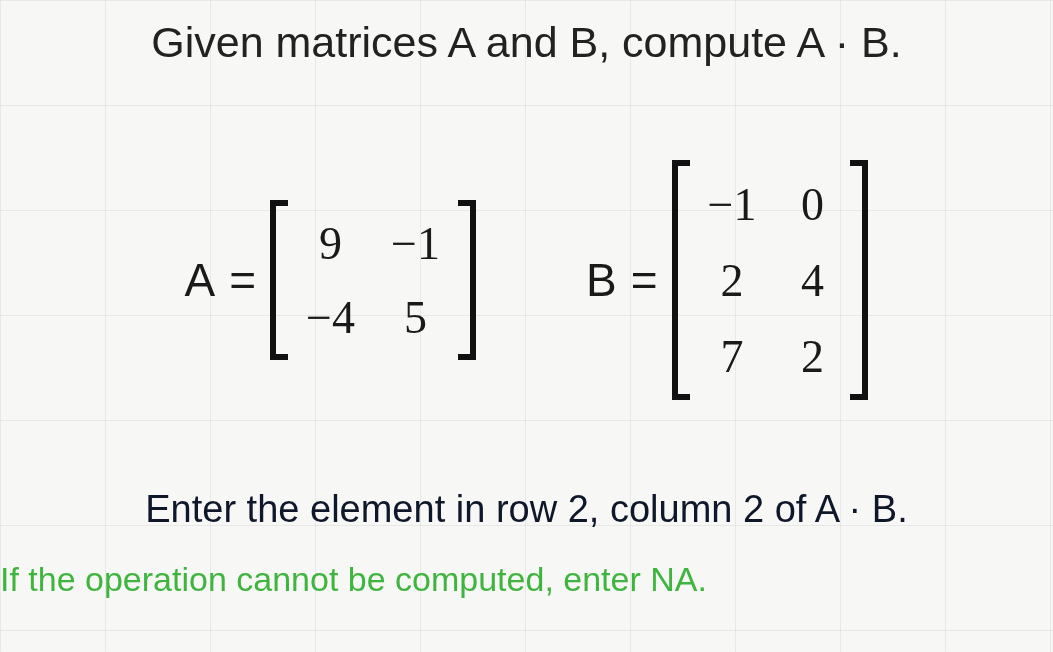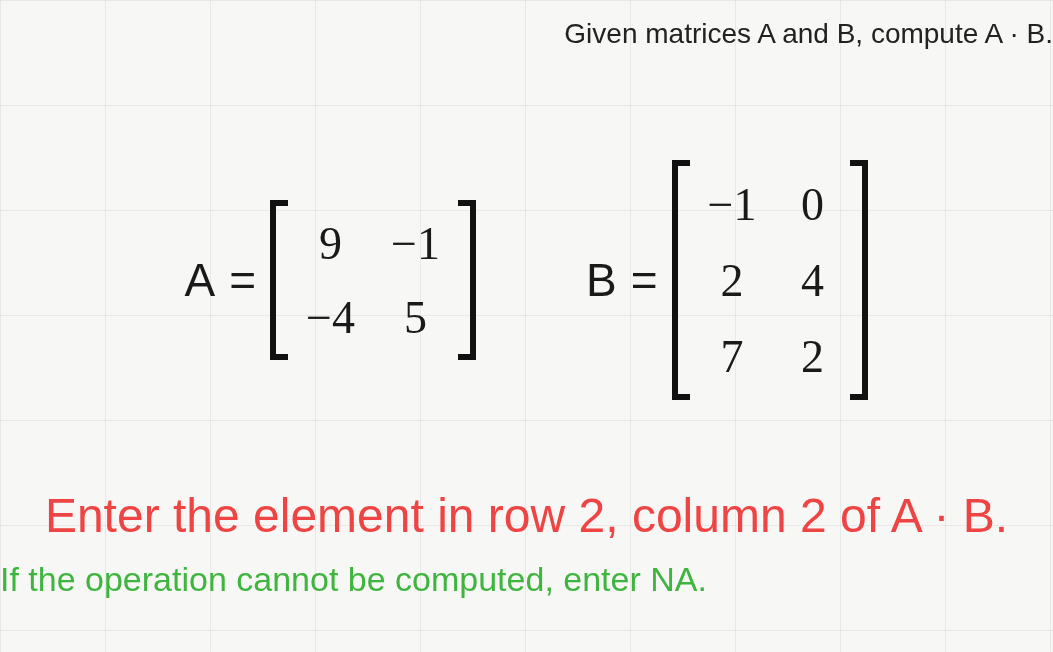--- a/index.html
+++ b/index.html
@@ -10,22 +10,22 @@
       repeating-linear-gradient(to right, rgba(0,0,0,0.06) 0 1px, transparent 1px 105px),
       repeating-linear-gradient(to bottom, rgba(0,0,0,0.06) 0 1px, transparent 1px 105px),
       #f7f7f5;
     color: #1a1a1a;
     position: relative;
   }
   .title {
     position: absolute;
     top: 18px;
     left: 0; right: 0;
-    text-align: right;
-    font-size: 28px;
+    text-align: center;
+    font-size: 43px;
     font-weight: 400;
     color: #222;
   }
   .matrices {
     position: absolute;
     top: 160px;
     left: 0; right: 0;
     display: flex;
     justify-content: center;
     gap: 110px;
@@ -87,22 +87,22 @@
     min-width: 40px;
     text-align: center;
   }
   .mat-a .bracket { height: 160px; }
   .mat-b .bracket { height: 240px; }
   .prompt2 {
     position: absolute;
     top: 488px;
     left: 0; right: 0;
     text-align: center;
-    font-size: 48px;
-    color: #ef4444;
+    font-size: 38px;
+    color: #0f172a;
   }
   .hint {
     position: absolute;
     top: 560px;
     left: 0; right: 0;
     text-align: left;
     font-size: 34px;
     color: #3fb53f;
   }
 </style>

